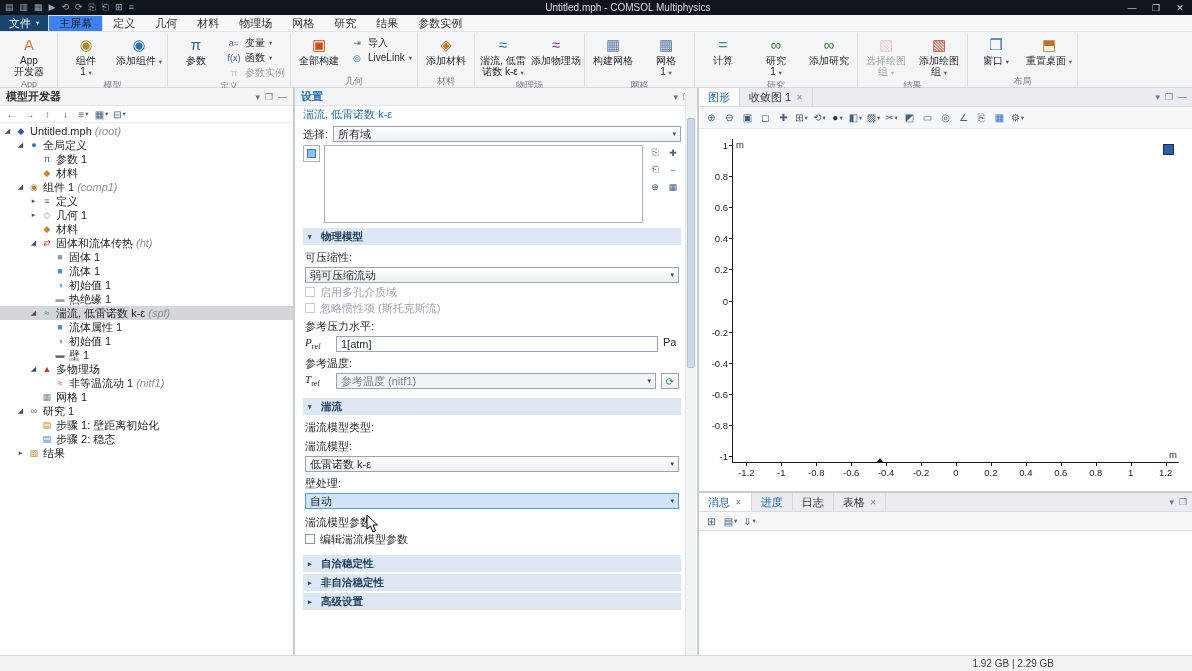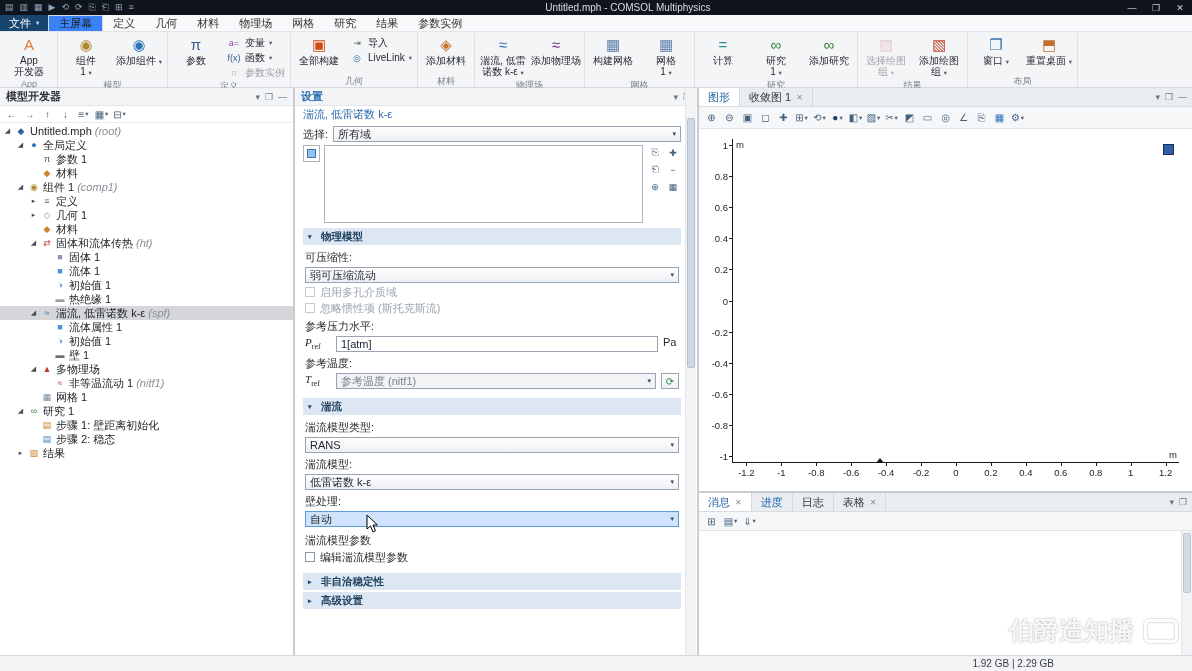--- a/index.html
+++ b/index.html
@@ -542,43 +542,45 @@
         </div>
       </div>
 
       <div class="sec">
         <div class="sechead">
           <span class="tri">▾</span>
           <span>湍流</span>
         </div>
         <div class="secbody">
           <div class="lab">湍流模型类型:</div>
-          <div class="dd">
-            <span>RANS</span>
-            <span class="ddarr">▾</span>
-          </div>
           <div class="lab">湍流模型:</div>
           <div class="dd">
             <span>低雷诺数 k-ε</span>
             <span class="ddarr">▾</span>
           </div>
           <div class="lab">壁处理:</div>
           <div class="dd hl">
             <span>自动</span>
             <span class="ddarr">▾</span>
           </div>
           <div class="subhdr">湍流模型参数</div>
           <div class="cbrow">
             <span class="cbx"></span>
             <span>编辑湍流模型参数</span>
           </div>
         </div>
       </div>
 
       <div>
+          <div class="sec">
+            <div class="sechead">
+              <span class="tri">▸</span>
+              <span>自洽稳定性</span>
+            </div>
+          </div>
           <div class="sec">
             <div class="sechead">
               <span class="tri">▸</span>
               <span>非自洽稳定性</span>
             </div>
           </div>
           <div class="sec">
             <div class="sechead">
               <span class="tri">▸</span>
               <span>高级设置</span>
@@ -709,29 +711,20 @@
         <div class="gticons">
             <span class="hic">▾</span>
             <span class="hic">❐</span>
           </div>
       </div>
       <div class="msgtoolbar">
           <span class="tbico">⊞</span>
           <span class="tbico">▤<span class="mini">▾</span></span>
           <span class="tbico">⇓<span class="mini">▾</span></span>
         </div>
-      <div class="msgbody">
-        <div class="watermark">
-          <span>伯爵造知播</span>
-          <span class="tvlogo"></span>
-        </div>
-        <div class="msgscroll">
-            <div class="msgthumb"></div>
-          </div>
-      </div>
     </div>
 
   </div>
 </div>
 
 <div class="statusbar">
   <span>1.92 GB | 2.29 GB</span>
 </div>
 
 <svg class="cursor" width="13" height="19" viewBox="0 0 13 19">

